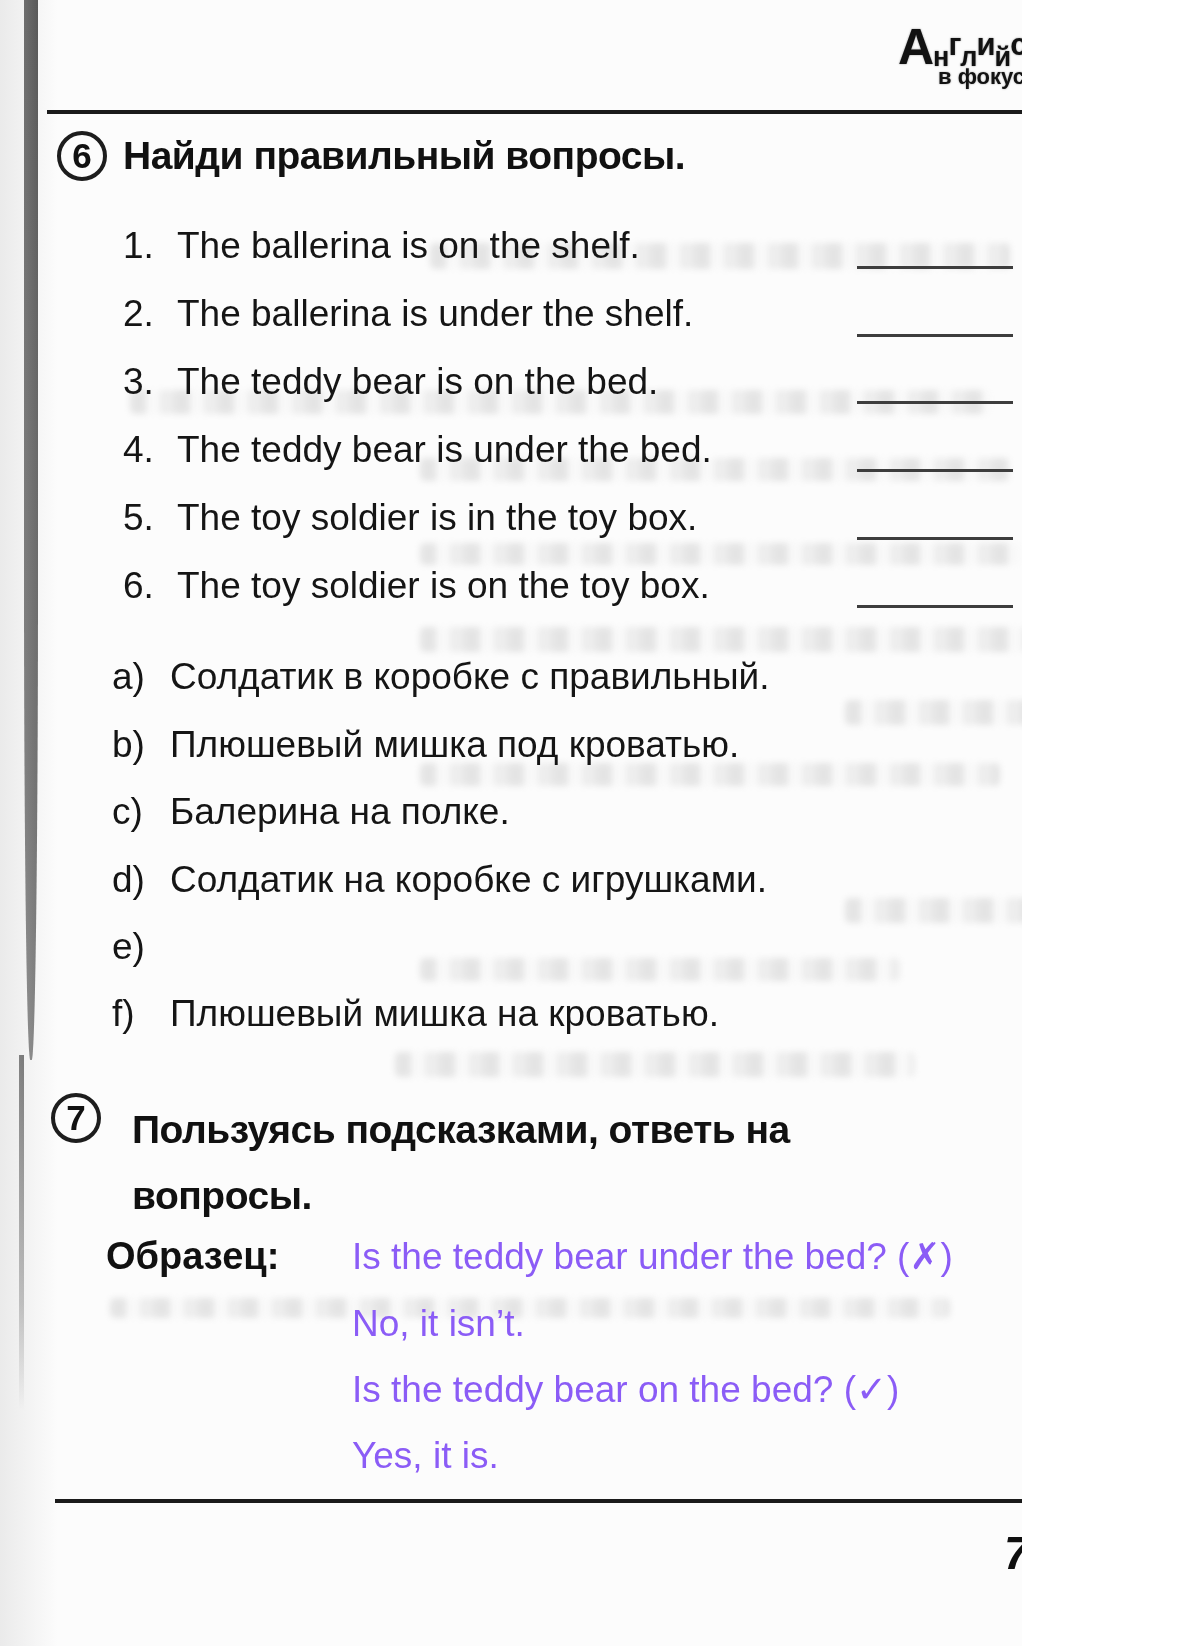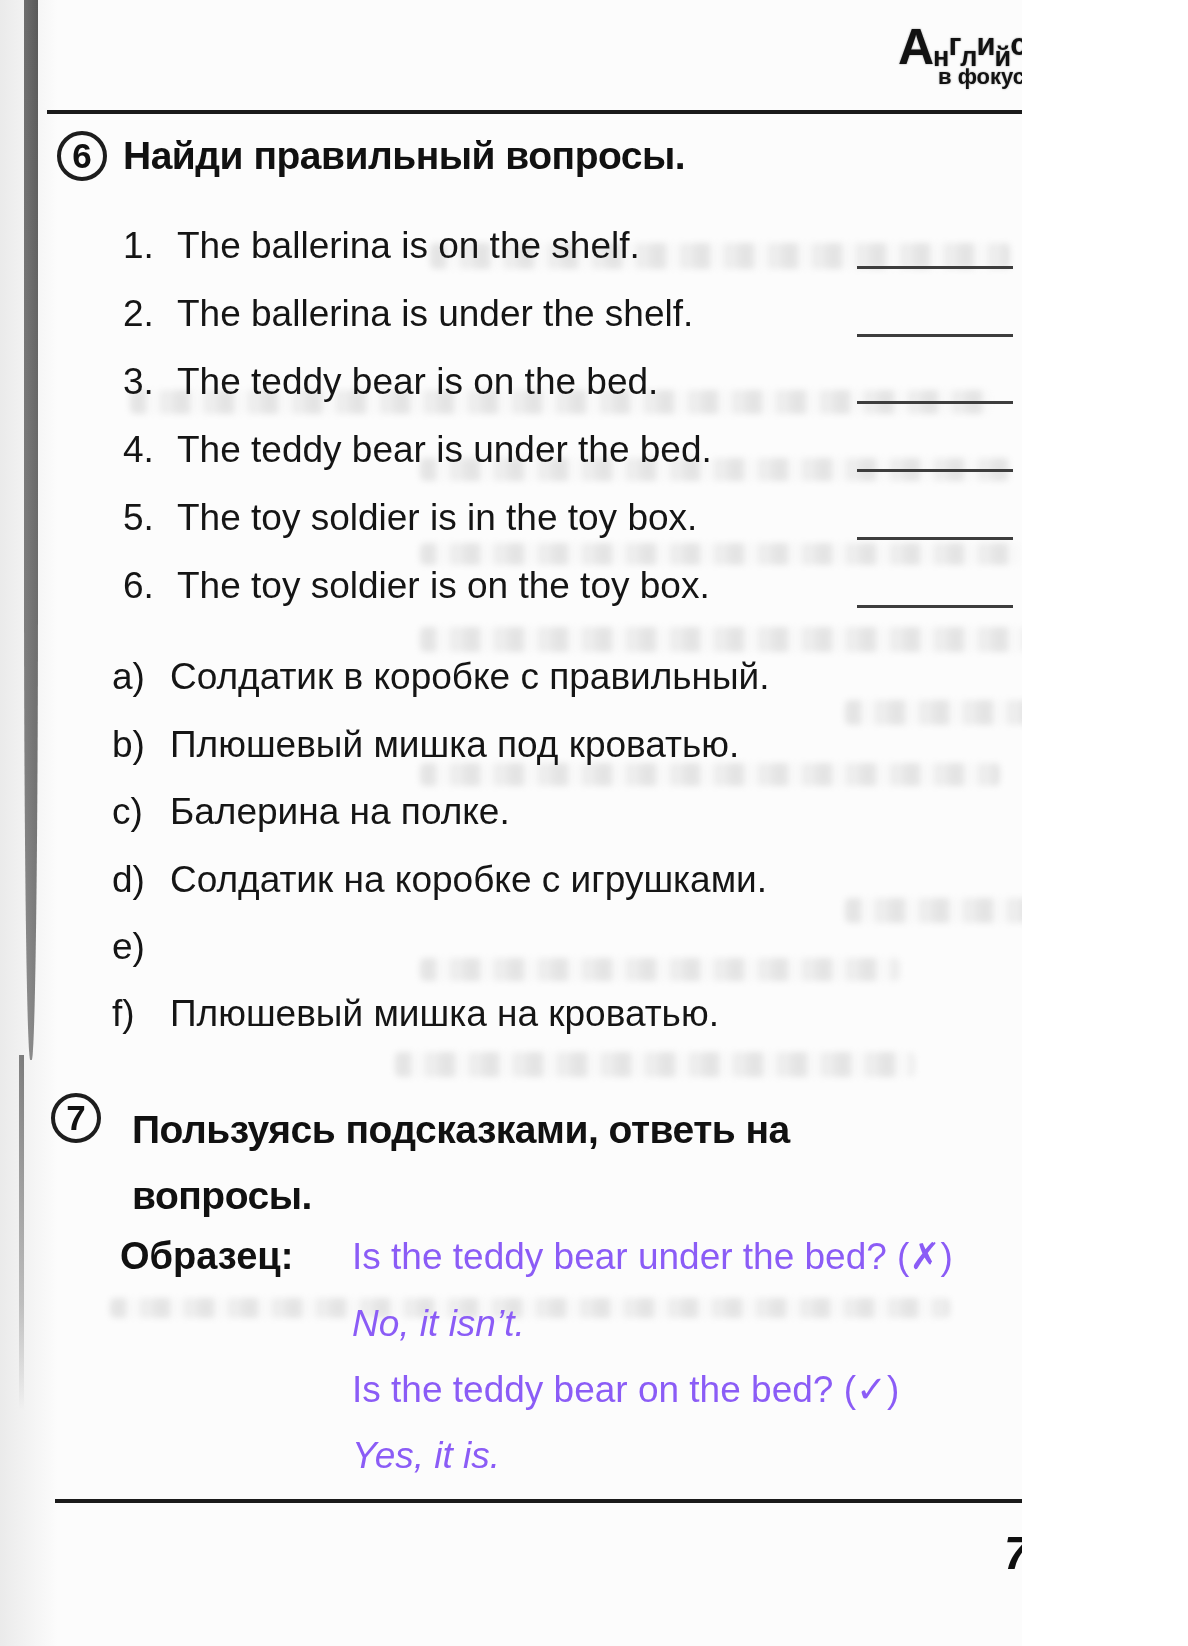--- a/index.html
+++ b/index.html
@@ -49,23 +49,23 @@
   .ex6-title { left:123px; top:134px; }
   .ex7-title { left:132px; top:1097px; width:800px; line-height:66px; }
   
   .en-row { position:absolute; left:123px; display:flex; font-size:37px; line-height:48px; color:#151515; }
   .en-num { width:54px; flex:0 0 auto; }
   .blank { position:absolute; left:857px; width:156px; height:3px; background:#3d3d3d; }
   
   .ru-row { position:absolute; left:112px; display:flex; font-size:37px; line-height:48px; color:#151515; }
   .ru-letter { width:58px; flex:0 0 auto; }
   
-  .sample-label { position:absolute; left:120px; top:1235px; font-size:38px; font-weight:bold; color:#111; }
+  .sample-label { position:absolute; left:106px; top:1235px; font-size:38px; font-weight:bold; color:#111; }
   .sample-line { position:absolute; left:352px; font-size:37px; line-height:48px; color:#8b5cf6; }
-  .sample-italic { font-style:italic; }
+  .sample-italic { }
   
   .page-number { position:absolute; left:1004px; top:1526px; font-size:46px; font-weight:bold;
                  font-style:italic; letter-spacing:2px; color:#0f0f0f; }
   .dotted-line { position:absolute; left:1089px; top:1511px; width:9px; height:130px;
                  background-image:radial-gradient(circle at 4px 5px,#141414 3.2px,rgba(0,0,0,0) 3.9px);
                  background-size:9px 20px; background-repeat:repeat-y; }
   
   .bleed { position:absolute; filter:blur(3px); opacity:.45; border-radius:5px;
            background:repeating-linear-gradient(90deg, rgba(150,150,150,.5) 0 16px,
                       rgba(205,205,205,.15) 16px 30px, rgba(170,170,170,.4) 30px 44px); }

